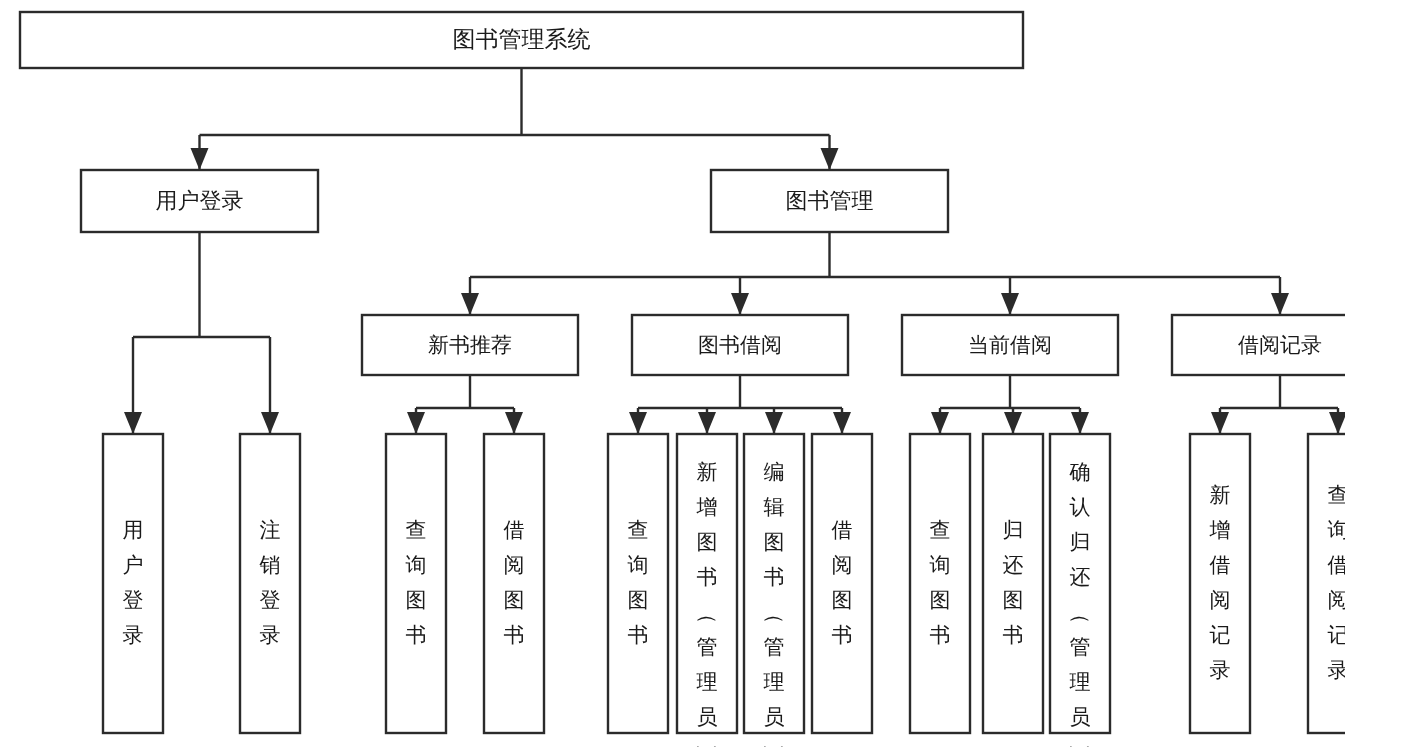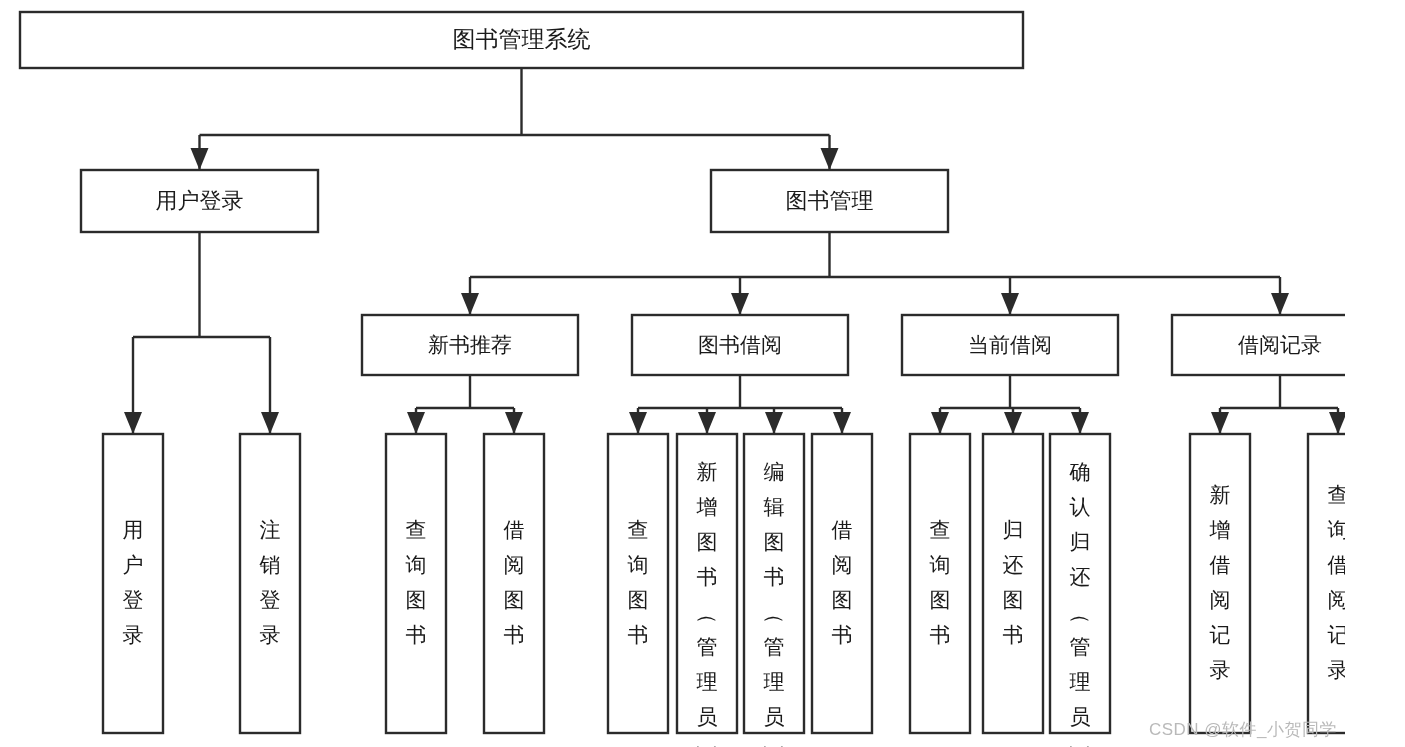--- a/index.html
+++ b/index.html
@@ -263,15 +263,14 @@
           <text x="1338" y="496" class="leaf-label" dominant-baseline="middle">查</text>
           <text x="1338" y="531" class="leaf-label" dominant-baseline="middle">询</text>
           <text x="1338" y="566" class="leaf-label" dominant-baseline="middle">借</text>
           <text x="1338" y="601" class="leaf-label" dominant-baseline="middle">阅</text>
           <text x="1338" y="636" class="leaf-label" dominant-baseline="middle">记</text>
           <text x="1338" y="671" class="leaf-label" dominant-baseline="middle">录</text>
         </g>
       </g>
   </svg>
 
-  <div class="watermark">CSDN @软件_小贺同学</div>
 
 </div>
 
 </body></html>

